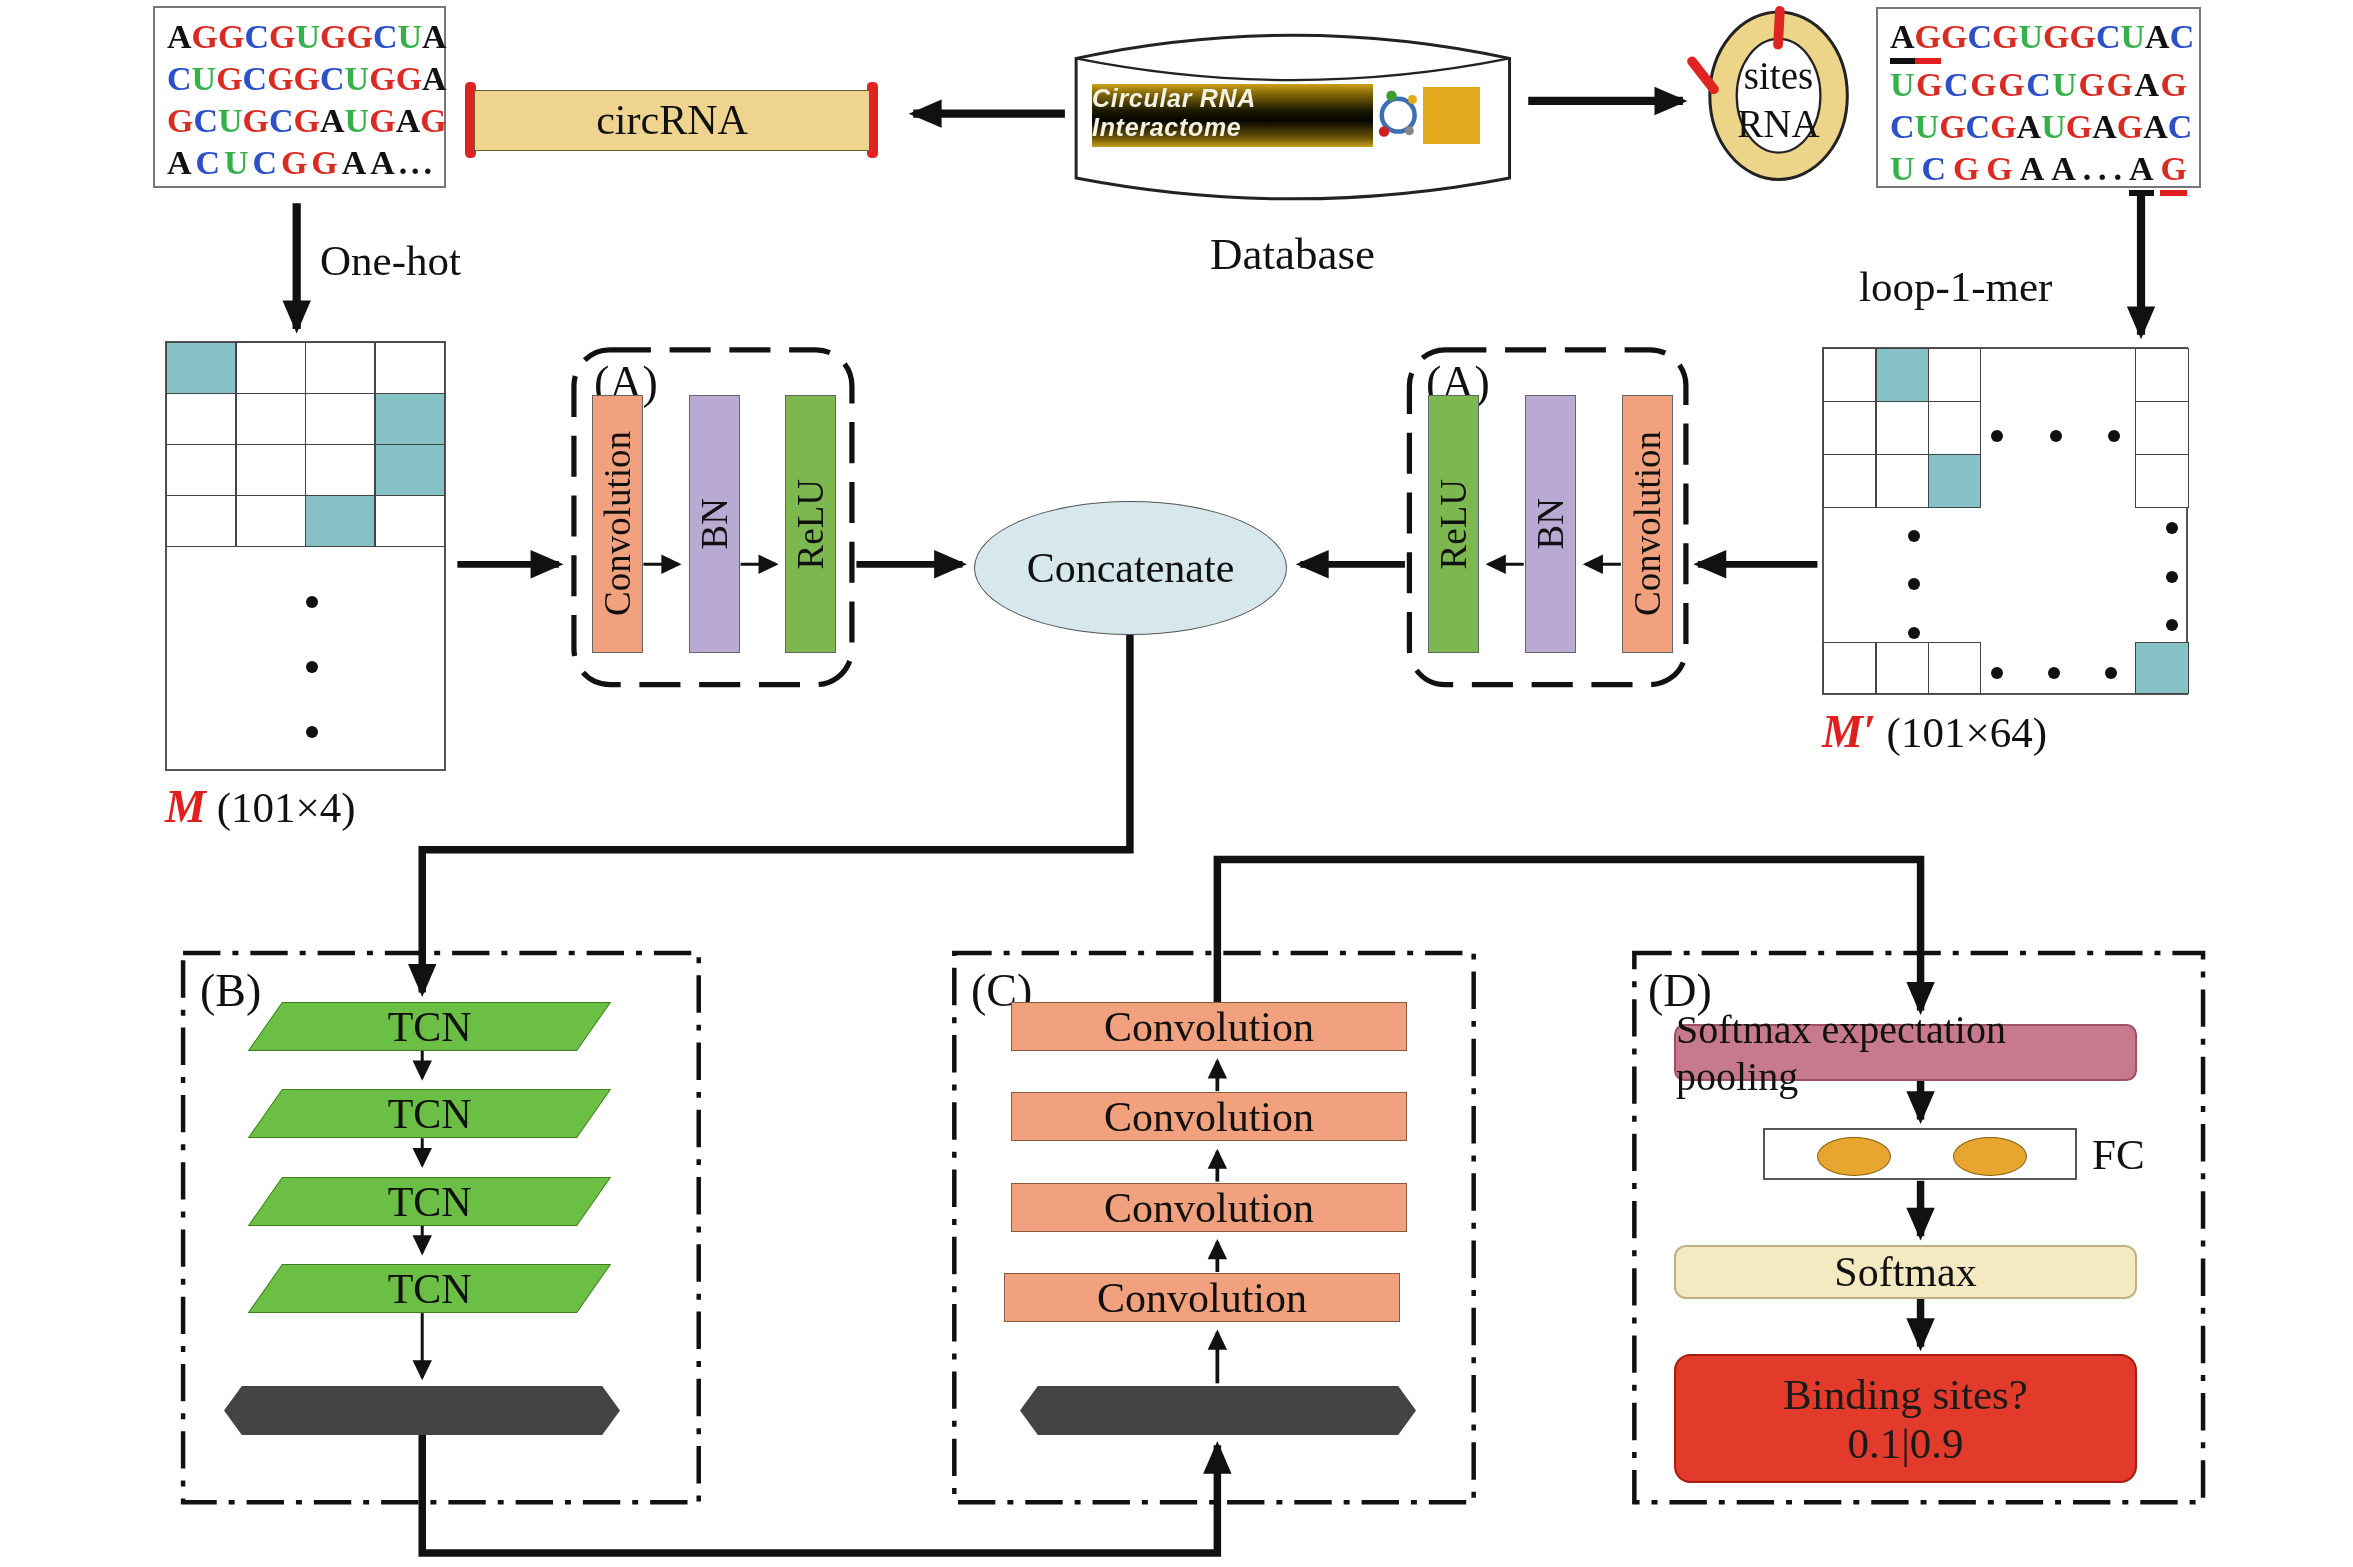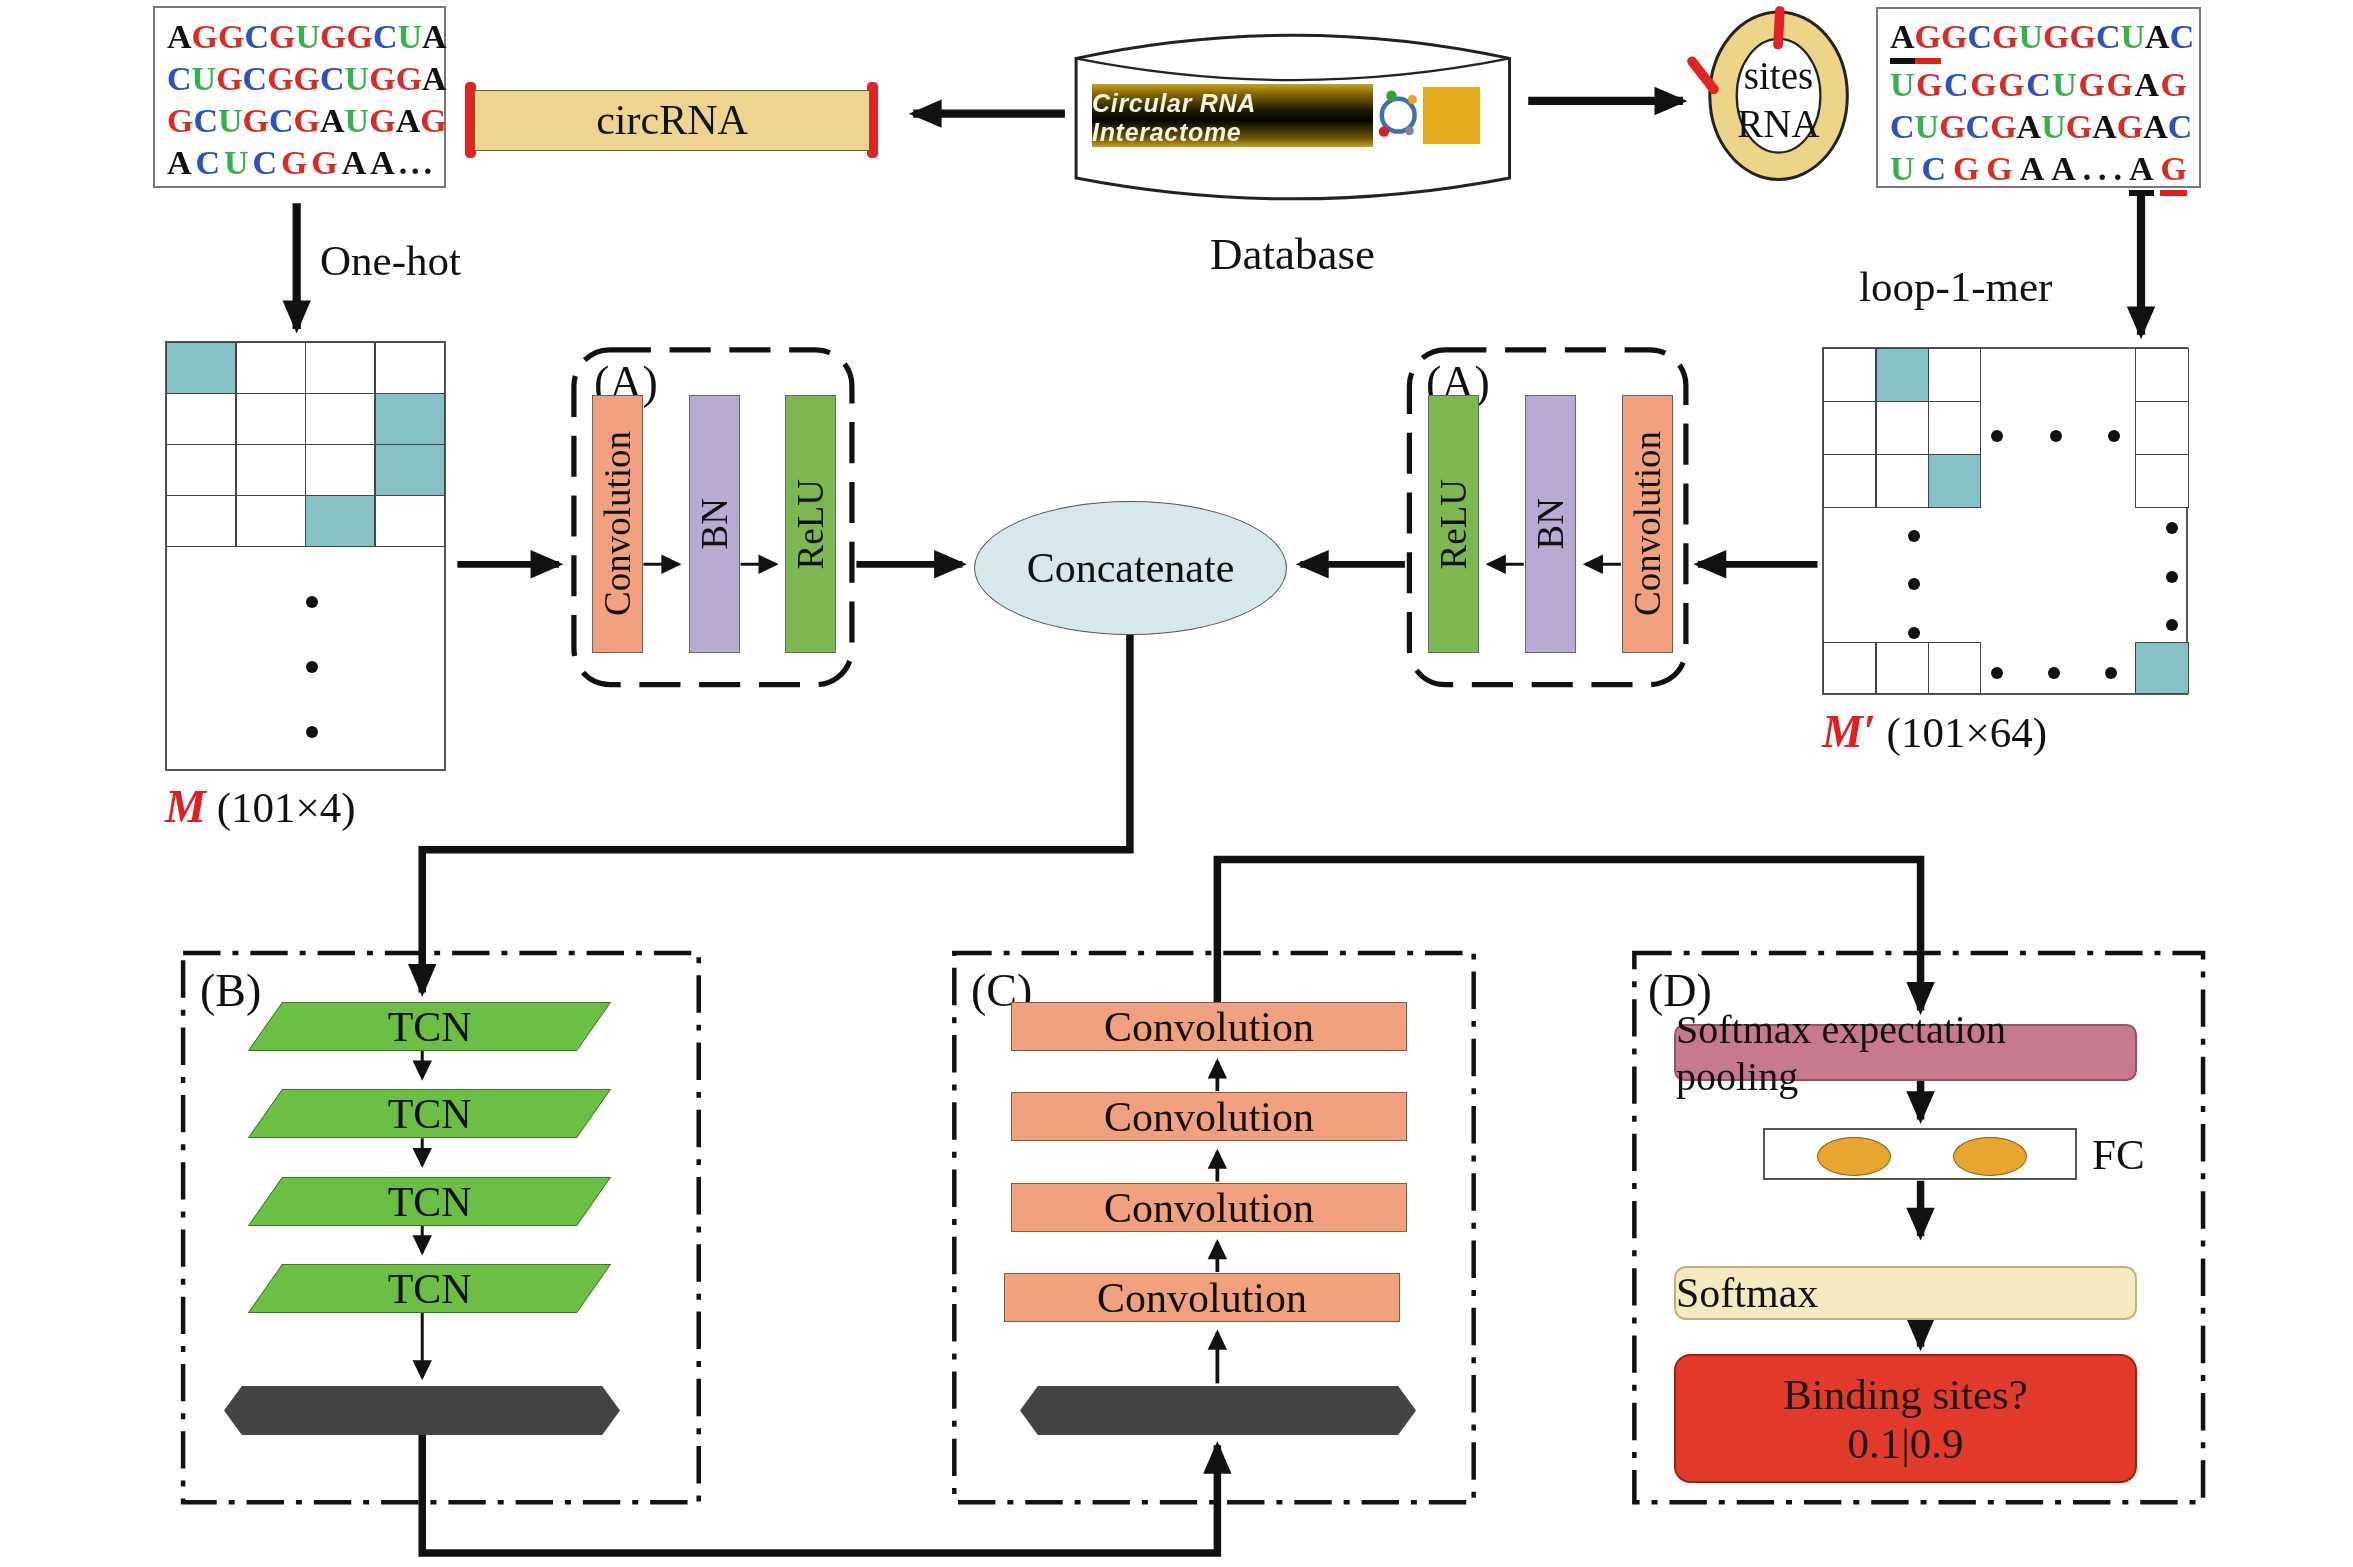--- a/index.html
+++ b/index.html
@@ -9,21 +9,21 @@
   
   .seq-box{background:#fff;border:2.2px solid #777;box-sizing:border-box;padding:7.5px 12px;}
   .seq-line{display:flex;justify-content:space-between;font-weight:bold;font-size:34px;line-height:42px;}
   .seq-line span{display:inline-block;}
   
   .circ-bar{background:#eed48f;border:1.5px solid #6b5a2a;box-sizing:border-box;
             text-align:center;font-size:42px;line-height:58px;}
   .bar-cap{background:#e02424;border-radius:4.5px;}
   
   .db-banner{background:linear-gradient(180deg,#c8a11d 0%,#8a6d08 14%,#1c1a00 42%,#050500 58%,#6b5506 86%,#c8a11d 100%);
-             display:flex;align-items:flex-end;justify-content:center;}
+             display:flex;align-items:flex-start;justify-content:center;}
   .db-banner-text{font-family:"Liberation Sans","DejaVu Sans",sans-serif;font-style:italic;font-weight:bold;
                   font-size:25px;color:#f4f2e4;letter-spacing:0.7px;}
   .db-gold{background:#e2a91c;}
   .db-label{font-size:45px;text-align:center;}
   .ring-text{font-size:39px;text-align:center;line-height:43px;}
   
   .anno{font-size:43px;}
   
   .matrix{border:2.2px solid #555;box-sizing:border-box;background:#fff;}
   .mcell{position:absolute;border:1.5px solid #444;box-sizing:border-box;background:#fff;}
@@ -54,21 +54,21 @@
             display:flex;align-items:center;justify-content:center;font-size:40px;}
   .hex-light{background:#ededed;}
   .hex-gray{background:#9b9b9b;}
   
   .gep{background:#c7798e;border:2.2px solid #9e5064;border-radius:10.5px;box-sizing:border-box;
        display:flex;align-items:center;justify-content:center;font-size:40px;}
   .fcbox{background:#fff;border:2.2px solid #555;box-sizing:border-box;}
   .fc-ell{position:absolute;background:#e8a52f;border:1.5px solid #8a6210;border-radius:50%;}
   .fc-label{font-size:43px;}
   .softmax{background:#f5e9c2;border:2.2px solid #c2b083;border-radius:12px;box-sizing:border-box;
-           display:flex;align-items:center;justify-content:flex-start;font-size:42px;margin-top:21px;}
+           display:flex;align-items:center;justify-content:center;font-size:42px;}
   .redbox{background:#e23a2b;border:2.2px solid #a81d10;border-radius:16.4px;box-sizing:border-box;
           display:flex;flex-direction:column;align-items:center;justify-content:center;font-size:43px;color:#1a1a1a;}
   svg#connectors{position:absolute;left:0;top:0;pointer-events:none;}
 </style>
 </head>
 <body>
 
 <svg id="connectors" width="2354" height="1568" viewBox="0 0 3150 2098">
   <defs>
     <marker id="mb" markerUnits="userSpaceOnUse" markerWidth="48" markerHeight="42" refX="40" refY="21" orient="auto">

